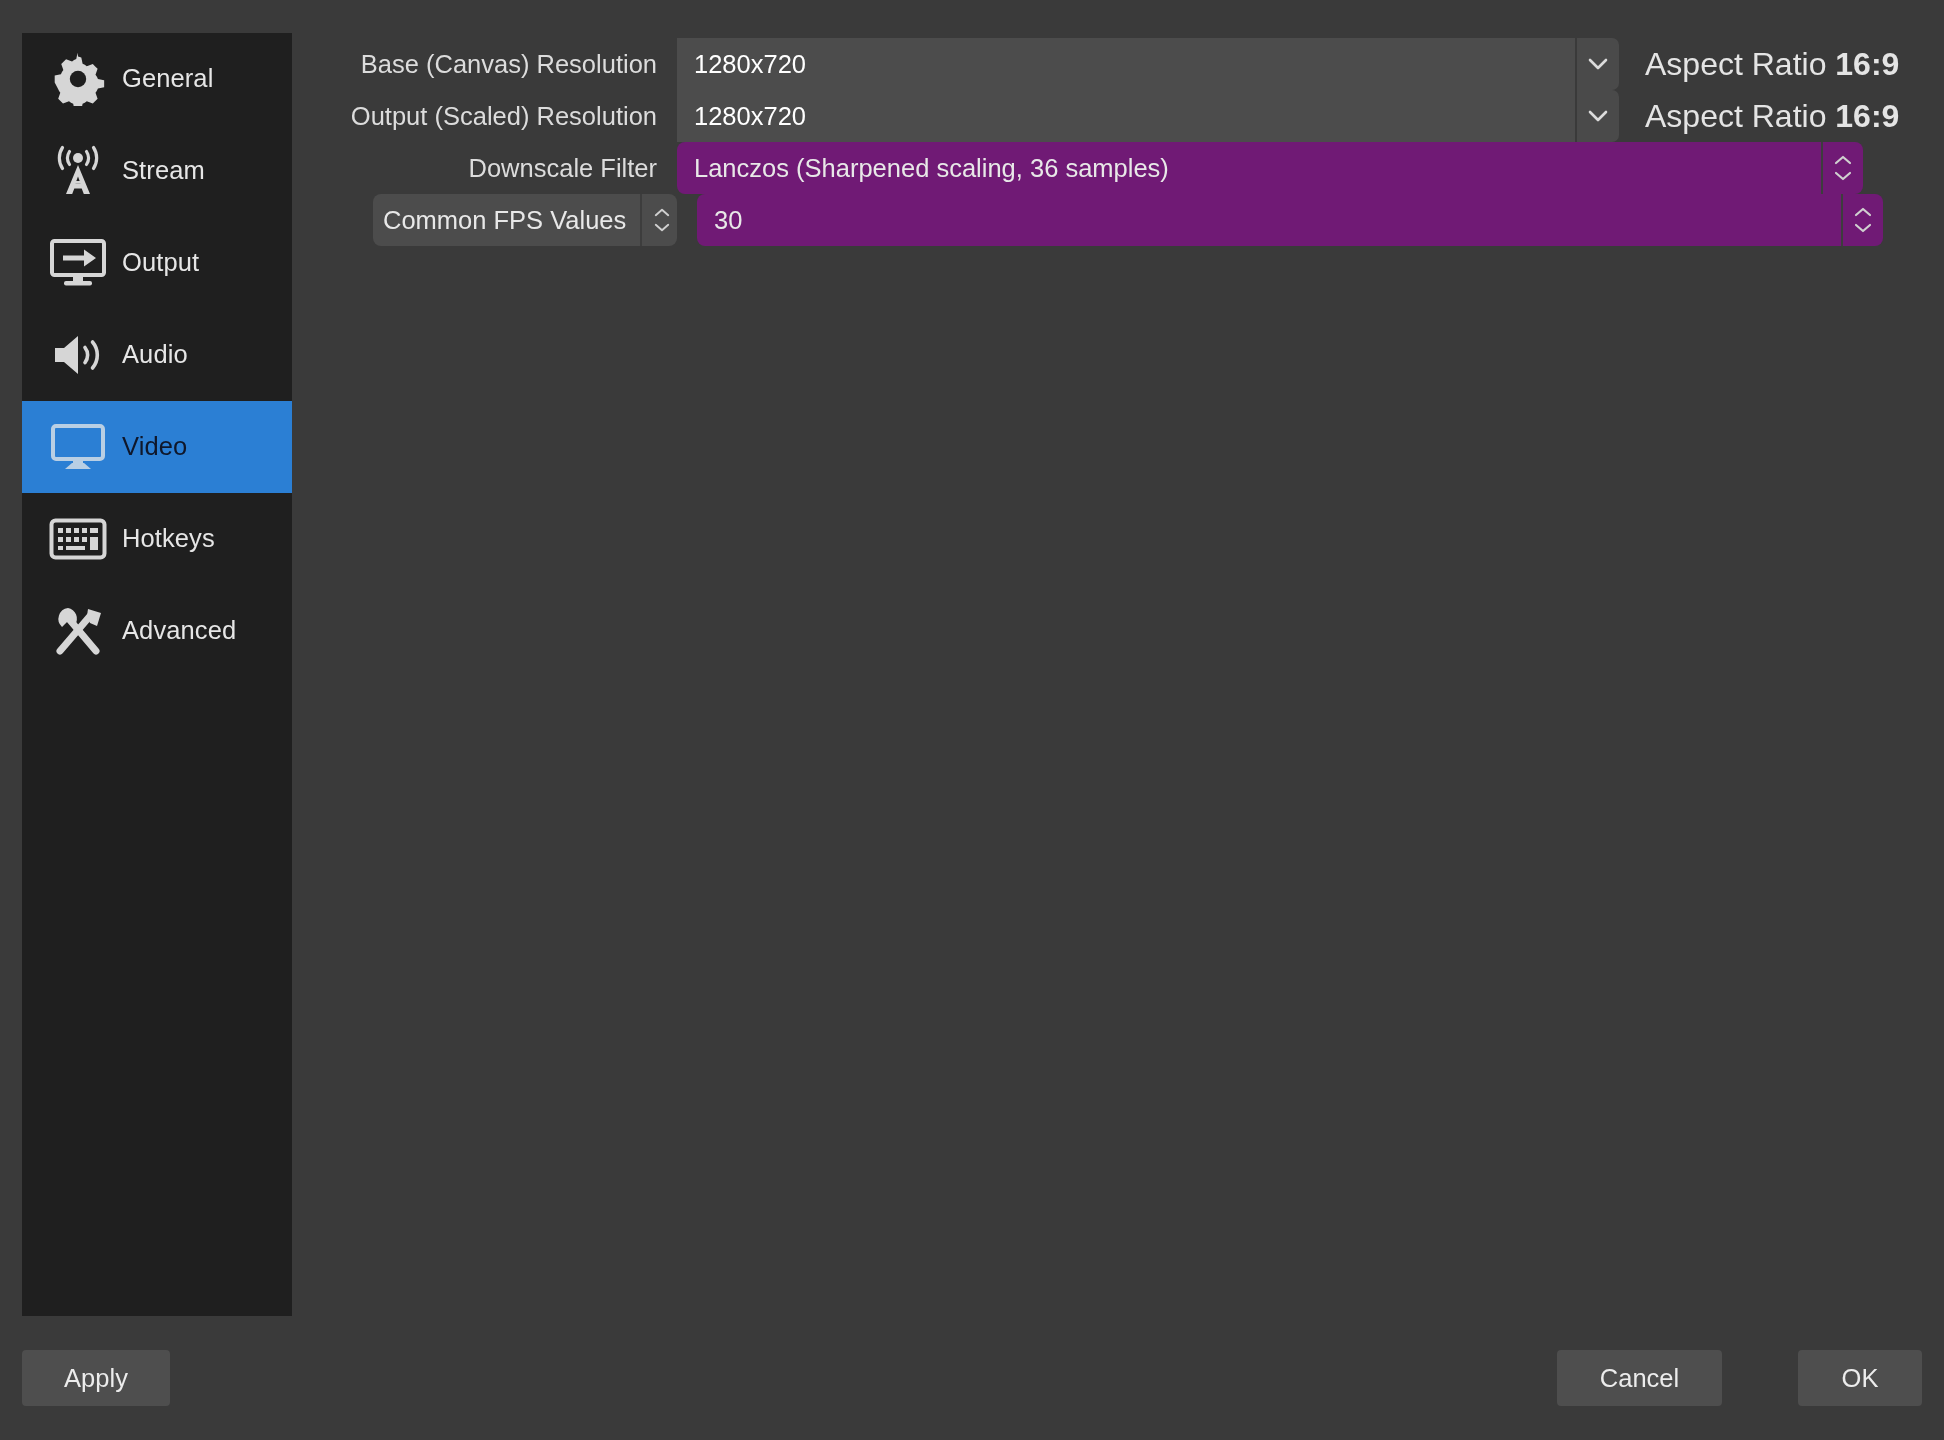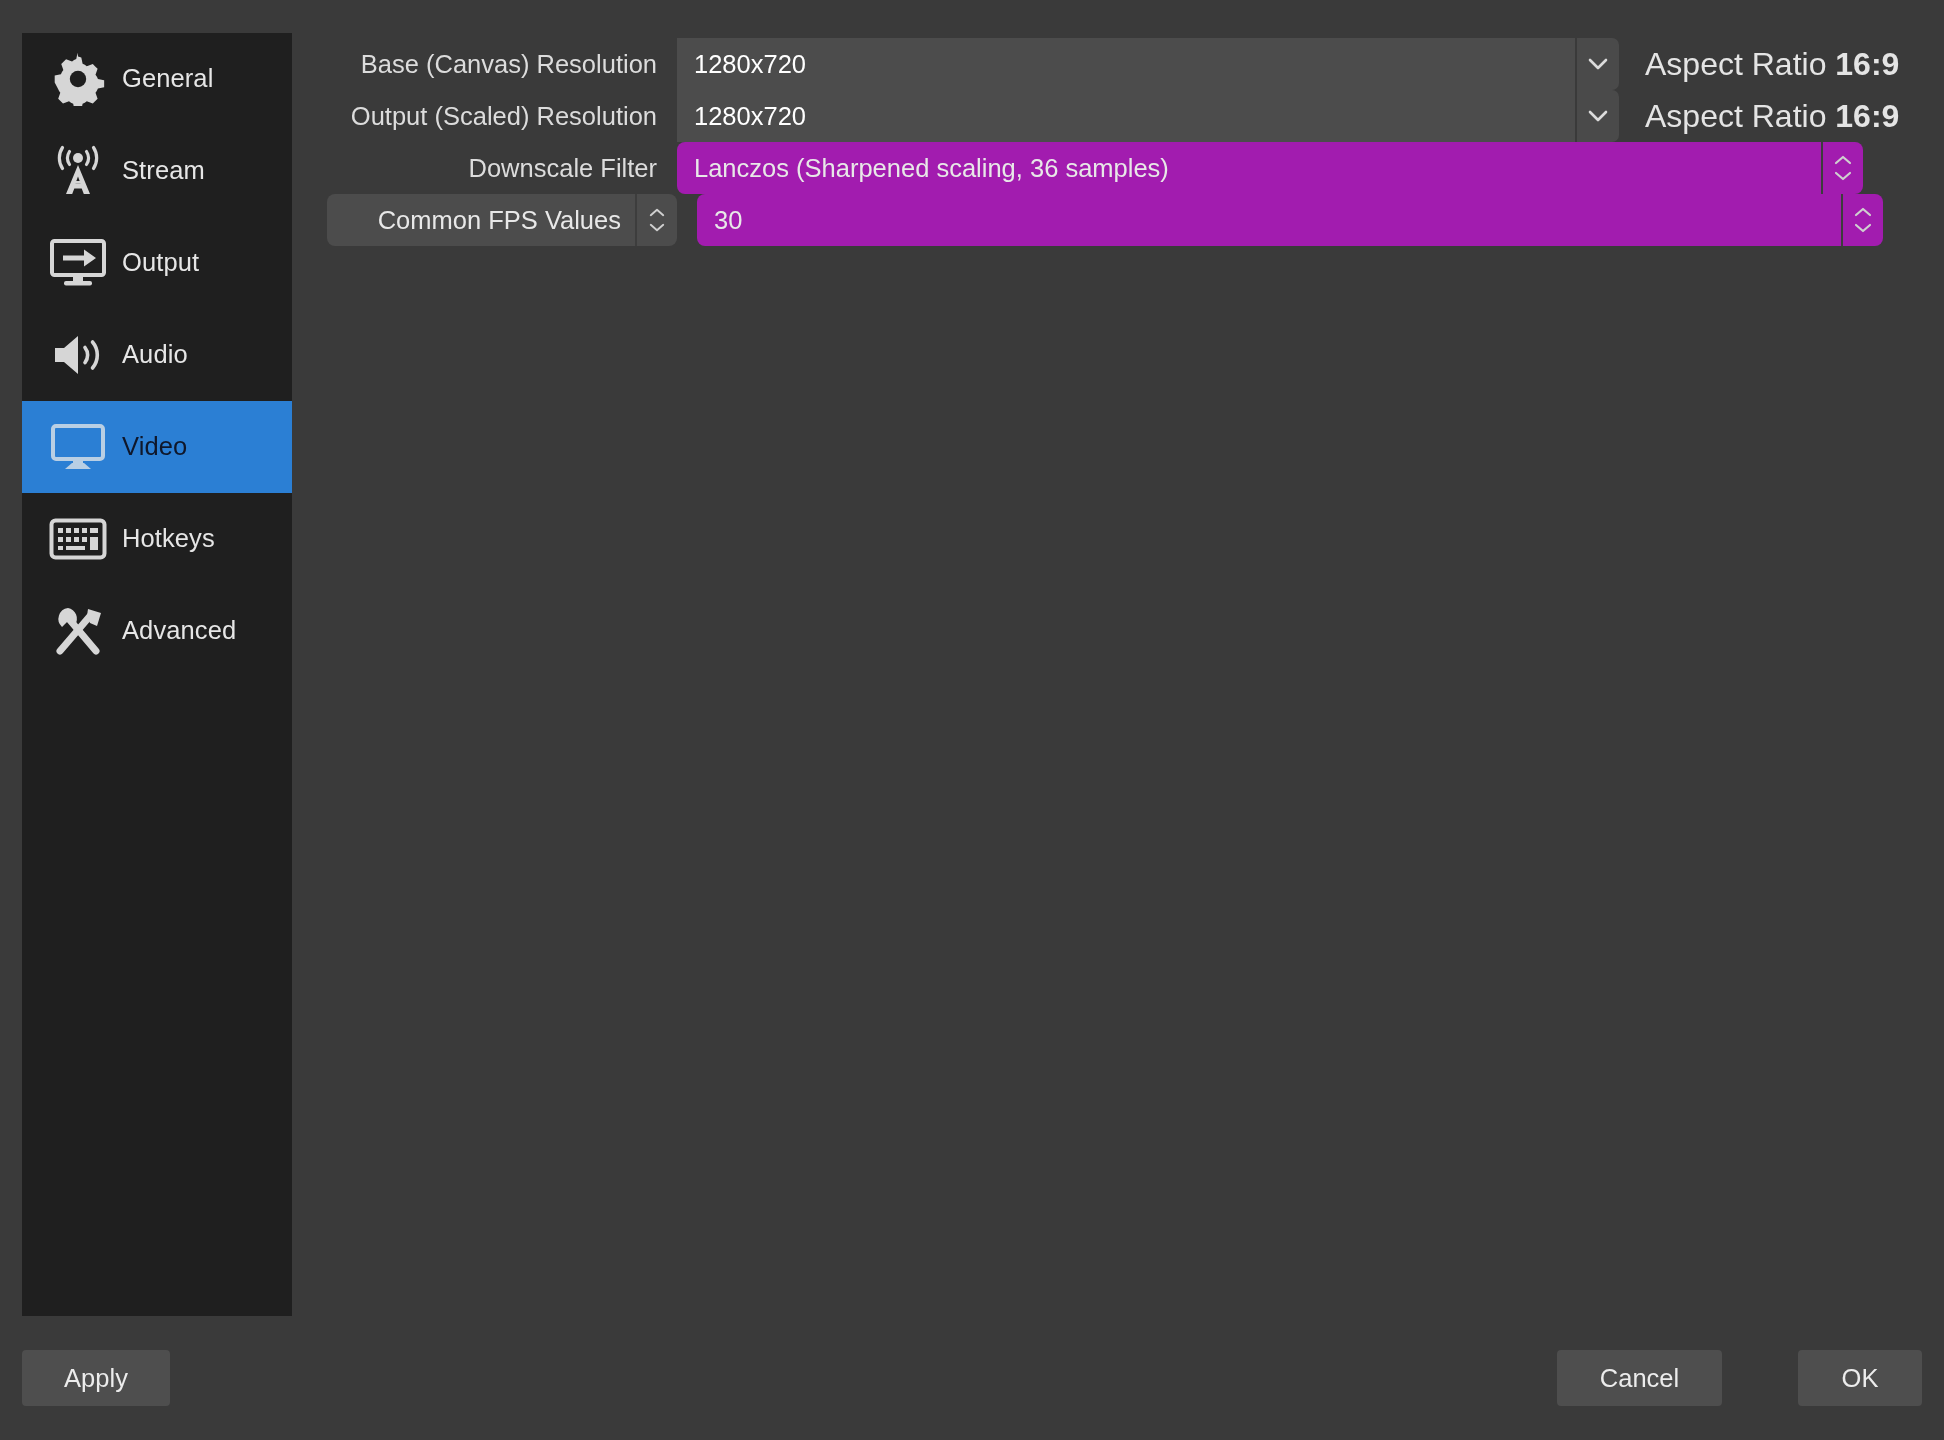--- a/index.html
+++ b/index.html
@@ -117,21 +117,21 @@
     white-space: nowrap;
     user-select: none;
   }
   .aspect b { font-weight: bold; }
 
   
   .spinbox {
     display: flex;
     align-items: stretch;
     height: 52px;
-    background: #a21caf;
+    background: #701a75;
     border-radius: 8px;
     overflow: hidden;
   }
   .spin-field {
     flex: 1 1 auto;
     display: flex;
     align-items: center;
     padding-left: 17px;
     color: #e8e8e8;
     font-size: 25.5px;
@@ -152,21 +152,21 @@
     gap: 6px;
     cursor: default;
   }
   .fps-combo {
     display: flex;
     align-items: stretch;
     height: 52px;
     background: #4c4c4c;
     border-radius: 8px;
     overflow: hidden;
-    width: 350px;
+    width: 304px;
   }
   .fps-combo .spin-field { justify-content: flex-end; padding-right: 14px; padding-left: 10px; }
 
   
   #footer {
     position: absolute;
     left: 0;
     bottom: 0;
     width: 1944px;
     height: 124px;

